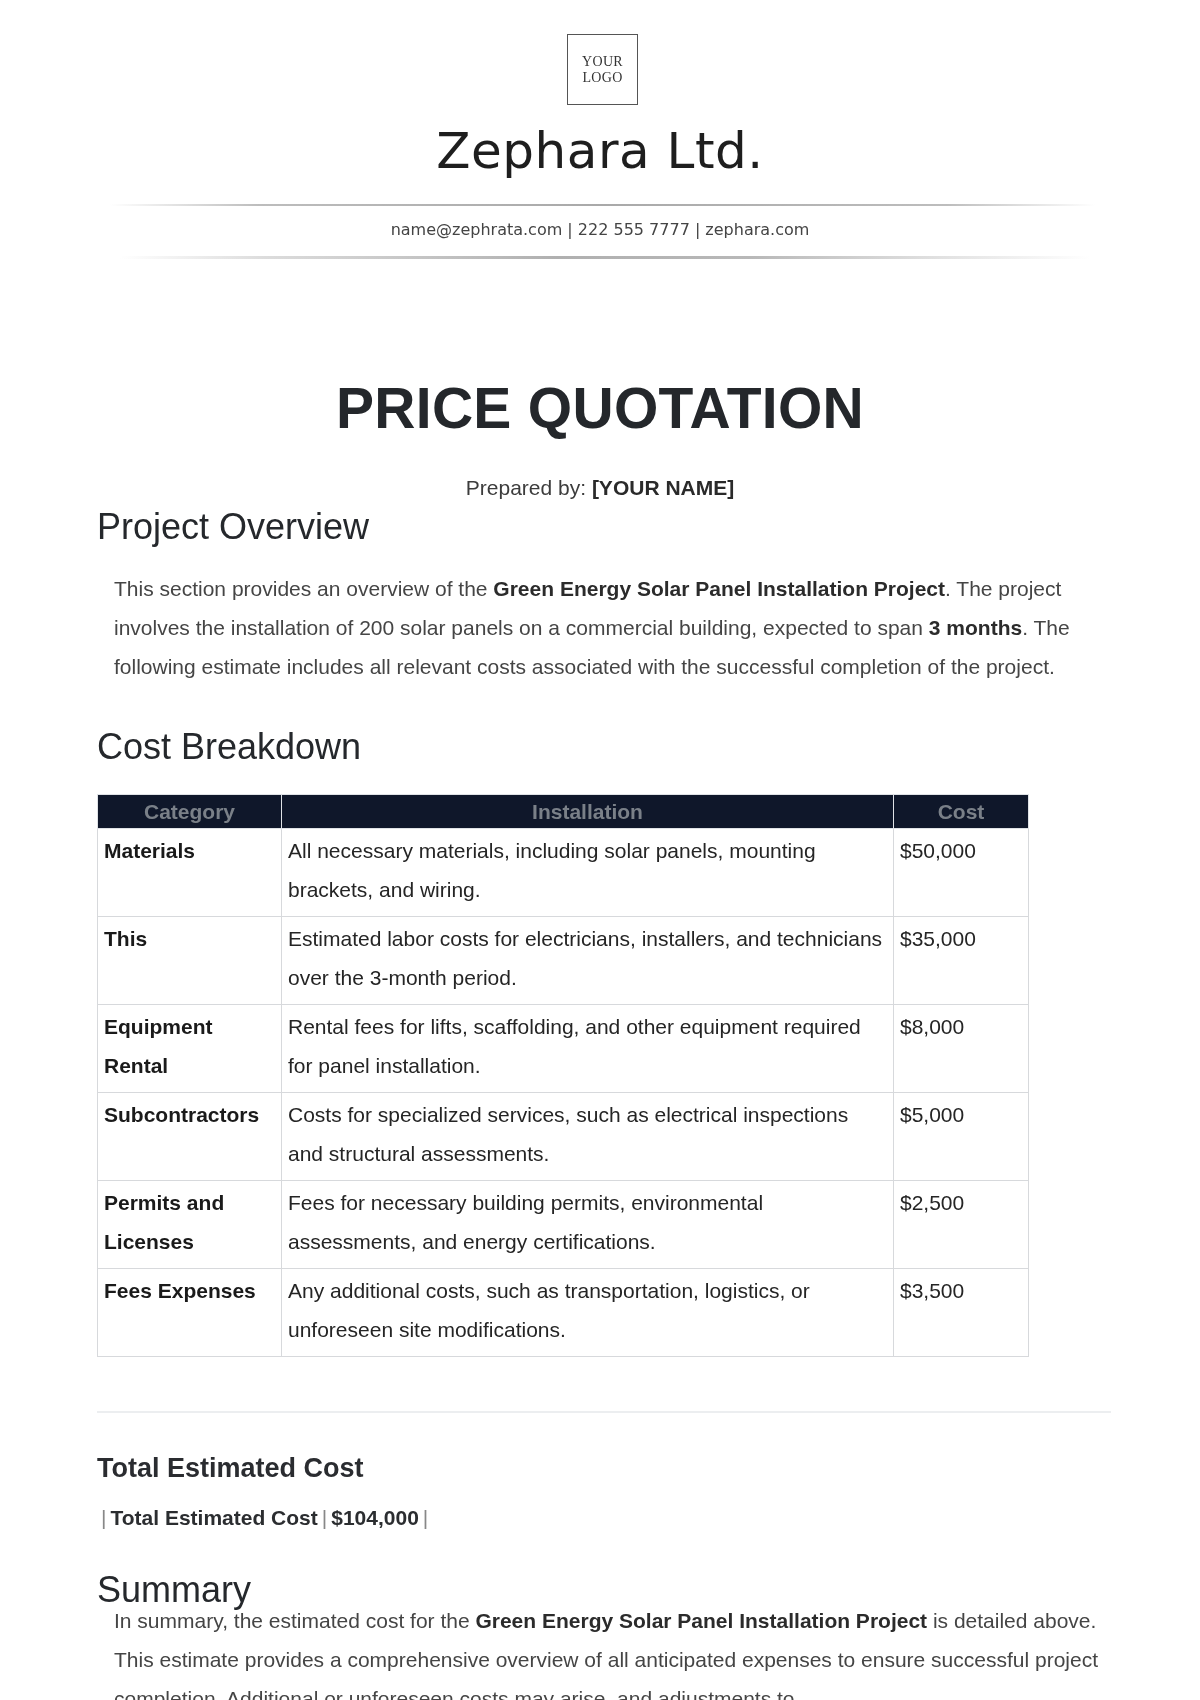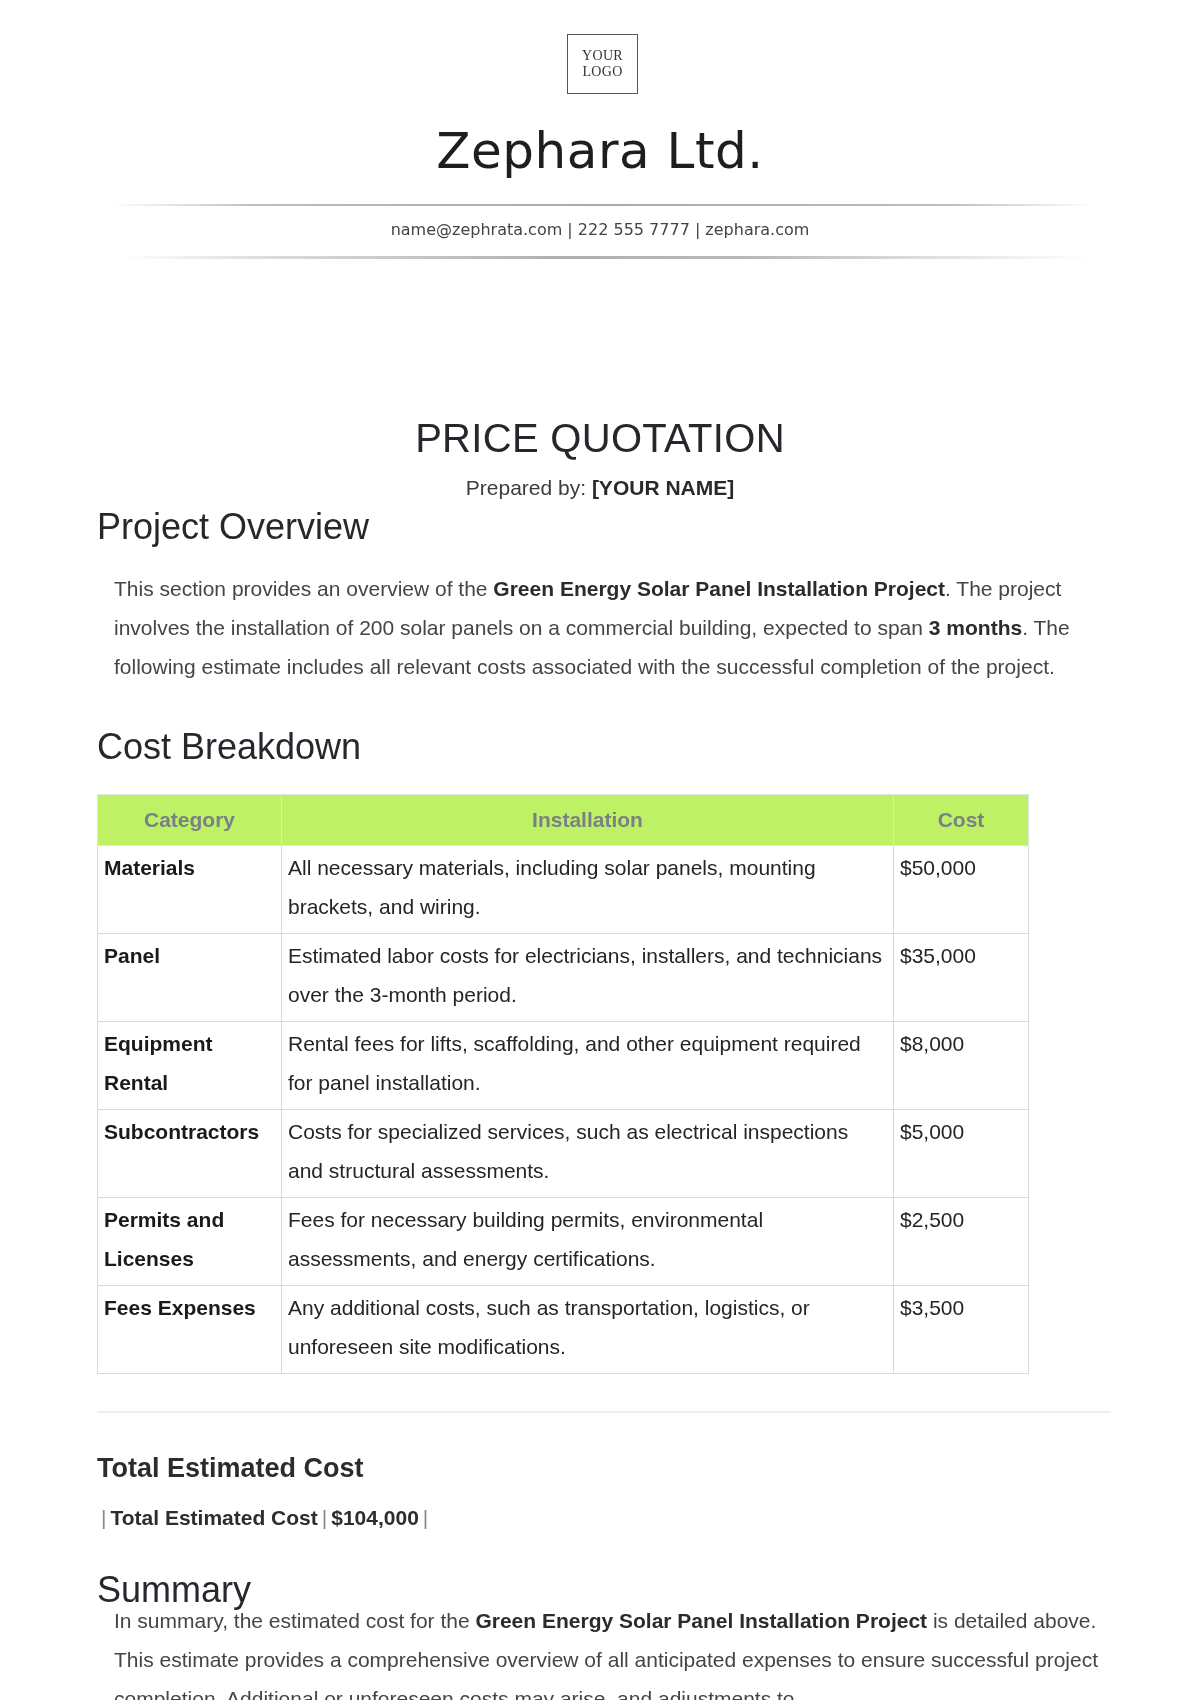--- a/index.html
+++ b/index.html
@@ -1,21 +1,21 @@
 <!DOCTYPE html>
 <html><head>
   <meta charset="utf-8">
   <style>
     * { box-sizing: border-box; margin: 0; padding: 0; }
     html, body { width: 1200px; height: 1700px; overflow: hidden; background: #ffffff; }
     body { font-family: "Liberation Sans", sans-serif; color: #3a3a3a; position: relative; }
 
     .header { position: absolute; left: 0; top: 0; width: 1200px; height: 270px; }
     .logo-box {
-      position: absolute; left: 567px; top: 34px; width: 71px; height: 60px;
+      position: absolute; left: 567px; top: 34px; width: 71px; height: 71px;
       border: 1.5px solid #555; display: flex; flex-direction: column;
       align-items: center; justify-content: center;
       font-family: "Liberation Serif", serif; font-size: 14px; line-height: 16px; color: #333;
       letter-spacing: 0.3px;
     }
     .company-name {
       position: absolute; left: 0; top: 122px; width: 1200px; text-align: center;
       font-family: "DejaVu Sans", sans-serif; font-size: 50px; font-weight: normal; color: #1e1e1e;
       letter-spacing: 0.5px;
     }
@@ -26,41 +26,41 @@
     .contact-line {
       position: absolute; left: 0; top: 220px; width: 1200px; text-align: center;
       font-family: "DejaVu Sans", sans-serif; font-size: 16px; color: #444;
     }
     .rule-bottom {
       position: absolute; left: 120px; top: 256px; width: 970px; height: 3px;
       background: linear-gradient(to right, rgba(200,200,200,0) 0%, #dcdcdc 15%, #b0b0b0 45%, #b8b8b8 65%, #dcdcdc 82%, rgba(200,200,200,0) 100%);
     }
 
     .doc-title {
-      position: absolute; left: 0; top: 416px; width: 1200px; text-align: center;
-      font-size: 40px; font-weight: normal; color: #24272b; letter-spacing: 0.3px;
+      position: absolute; left: 0; top: 375px; width: 1200px; text-align: center;
+      font-size: 57px; font-weight: bold; color: #24272b; letter-spacing: 0.3px;
     }
     .prepared {
       position: absolute; left: 0; top: 476px; width: 1200px; text-align: center;
       font-size: 21px; color: #3c3c3c;
     }
     .prepared b { color: #2a2a2a; }
 
     .h2 { position: absolute; left: 97px; font-size: 36px; font-weight: normal; color: #25282c; }
     .para {
       position: absolute; left: 114px; width: 1010px; font-size: 21px; line-height: 39px; color: #454545;
     }
     .para b { color: #2b2b2b; }
 
     table.cost {
       position: absolute; left: 97px; top: 794px; width: 932px;
       border-collapse: collapse; font-size: 21px; color: #1e1e1e;
     }
     table.cost th {
-      background: #bef264; color: #7a8088; font-weight: bold; height: 51px;
+      background: #0f172a; color: #7a8088; font-weight: bold; height: 34px;
       border: 1.5px solid #dfe2e6; text-align: center; font-size: 21px;
     }
     table.cost td {
       border: 1.5px solid #d7d9dc; vertical-align: top; padding: 11px 6px 6px 6px; line-height: 39px;
     }
     table.cost td:first-child { font-weight: bold; width: 184px; color: #1a1a1a; }
     table.cost td.desc { width: 612px; color: #252525; }
     table.cost td.cost-val { color: #252525; }
     table.cost tr.row { height: 88px; }
     table.cost td .cell-inner { margin-top: -9px; }
@@ -112,21 +112,21 @@
         </td>
       <td class="desc">
           <div class="cell-inner">All necessary materials, including solar panels, mounting brackets, and wiring.</div>
         </td>
       <td class="cost-val">
           <div class="cell-inner">$50,000</div>
         </td>
     </tr>
     <tr class="row">
       <td>
-          <div class="cell-inner">Panel</div>
+          <div class="cell-inner">This</div>
         </td>
       <td class="desc">
           <div class="cell-inner">Estimated labor costs for electricians, installers, and technicians over the 3-month period.</div>
         </td>
       <td class="cost-val">
           <div class="cell-inner">$35,000</div>
         </td>
     </tr>
     <tr class="row">
       <td>

